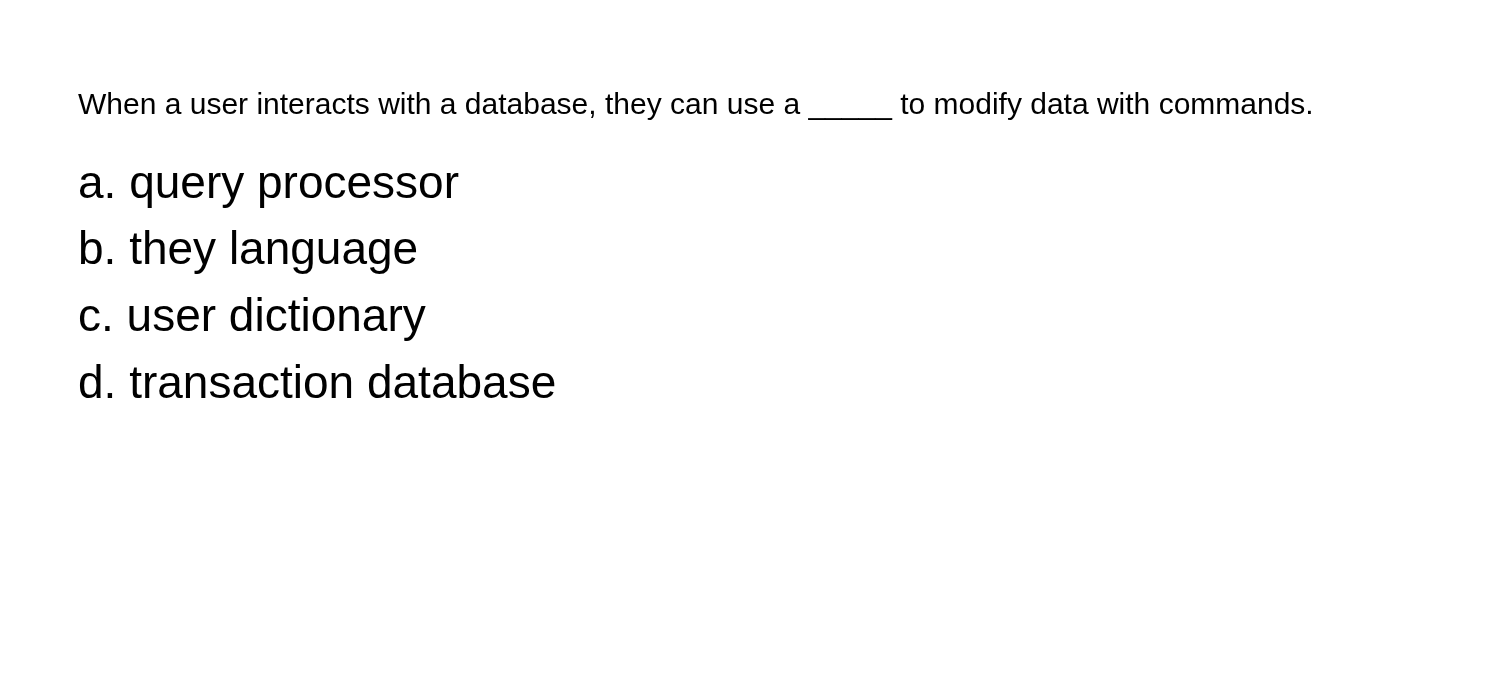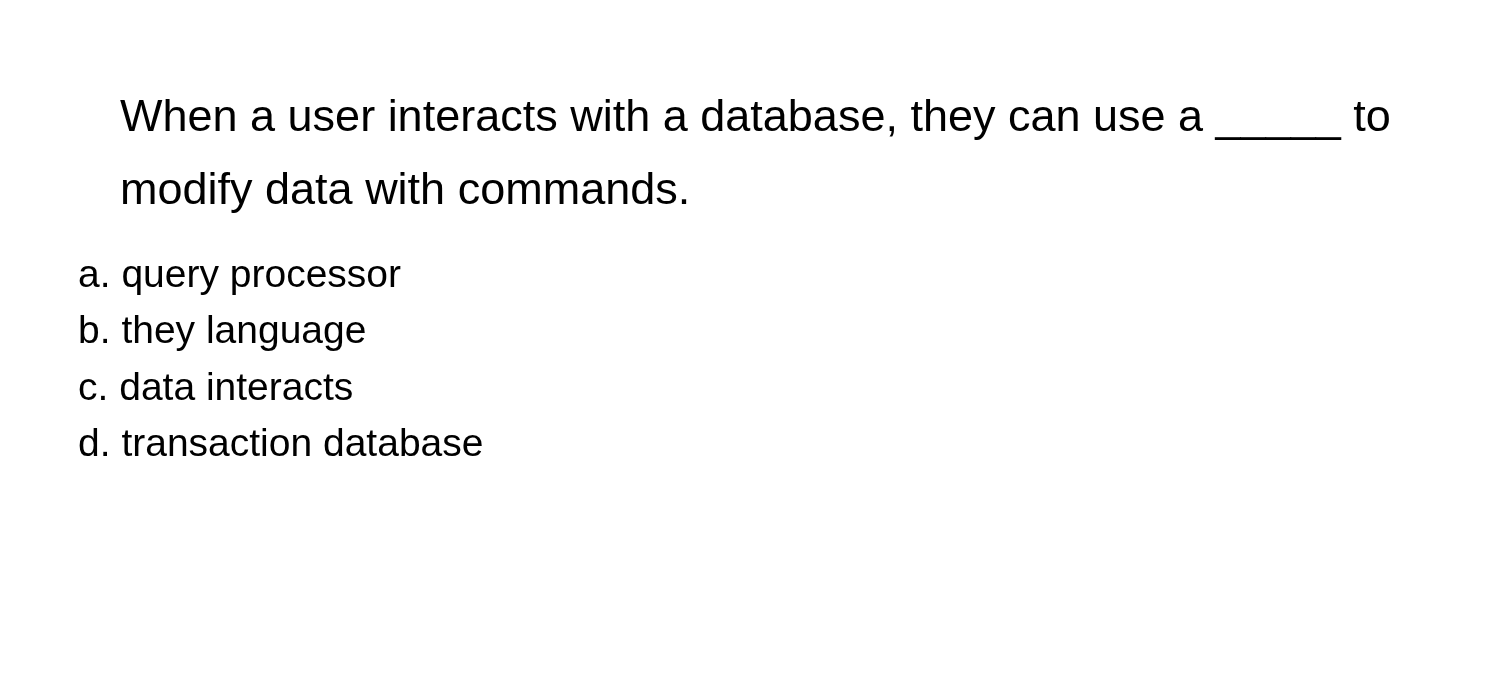--- a/index.html
+++ b/index.html
@@ -9,28 +9,27 @@
     }
     body {
       font-family: -apple-system, BlinkMacSystemFont, "Segoe UI", Helvetica, Arial, sans-serif;
       background: #ffffff;
       width: 1500px;
       height: 688px;
       padding: 80px 78px;
       color: #000000;
     }
     .question-stem {
-      font-size: 45px;
+      font-size: 30px;
       line-height: 1.62;
       margin-bottom: 20px;
       font-weight: 400;
-      margin-left: 42px;
     }
     .option {
-      font-size: 39px;
+      font-size: 46px;
       line-height: 1.45;
       font-weight: 400;
     }
   </style>
 </head>
 <body>
 
 <div class="question-stem">When a user interacts with a database, they can use a _____ to modify data with commands.</div>
 
 <div class="option">
@@ -38,19 +37,19 @@
   <span>query processor</span>
 </div>
 
 <div class="option">
   <span>b.</span>
   <span>they language</span>
 </div>
 
 <div class="option">
   <span>c.</span>
-  <span>data interacts</span>
+  <span>user dictionary</span>
 </div>
 
 <div class="option">
   <span>d.</span>
   <span>transaction database</span>
 </div>
 
 </body></html>

